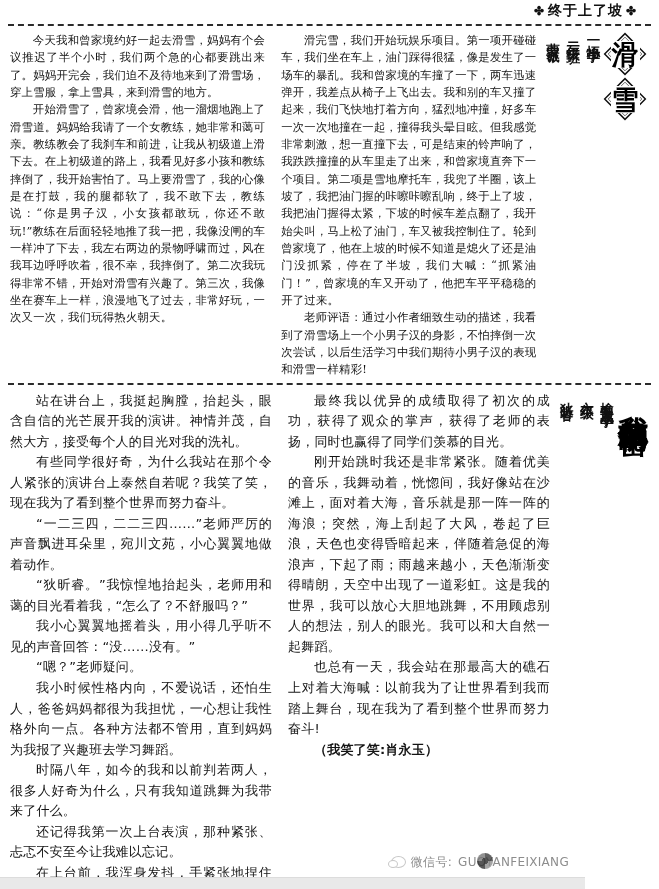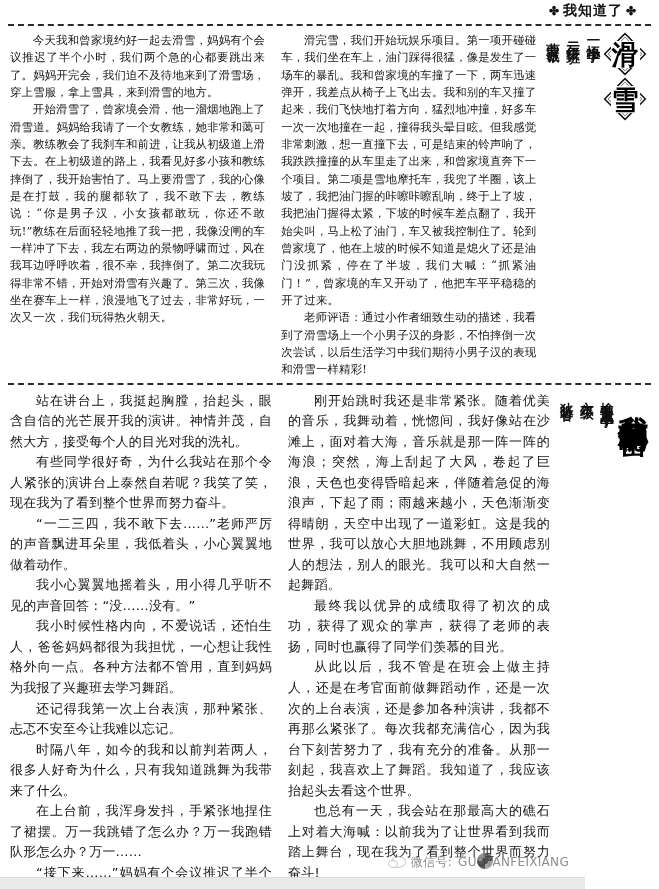--- a/index.html
+++ b/index.html
@@ -246,21 +246,21 @@
   }
 </style>
 </head>
 <body>
 
 <div class="page">
 
   <div class="masthead">
     <div class="masthead-title">
       <span class="flower">✤</span>
-      <span>我知道了</span>
+      <span>终于上了坡</span>
       <span class="flower">✤</span>
     </div>
   </div>
 
   <div class="dashrule top"></div>
 
   <div class="article">
     <div class="article-inner">
 
       <div class="title-block">
@@ -304,34 +304,35 @@
         <span class="vcol byline spaced">狄昕睿</span>
         <span class="vcol byline">六年级</span>
         <span class="vcol byline">榆中县文成小学</span>
         <span class="vcol headline">我自信的秘密</span>
       </div>
 
       <div class="cols">
         <div class="col body-text sans">
           <p>站在讲台上，我挺起胸膛，抬起头，眼含自信的光芒展开我的演讲。神情并茂，自然大方，接受每个人的目光对我的洗礼。</p>
           <p>有些同学很好奇，为什么我站在那个令人紧张的演讲台上泰然自若呢？我笑了笑，现在我为了看到整个世界而努力奋斗。</p>
-          <p>“一二三四，我不敢下去……”老师严厉的声音飘进耳朵里，我低着头，小心翼翼地做着动作。</p>
+          <p>“一二三四，二二三四……”老师严厉的声音飘进耳朵里，宛川文苑，小心翼翼地做着动作。</p>
+          <p>“狄昕睿。”我惊惶地抬起头，老师用和蔼的目光看着我，“怎么了？不舒服吗？”</p>
           <p>我小心翼翼地摇着头，用小得几乎听不见的声音回答：“没……没有。”</p>
+          <p>“嗯？”老师疑问。</p>
           <p>我小时候性格内向，不爱说话，还怕生人，爸爸妈妈都很为我担忧，一心想让我性格外向一点。各种方法都不管用，直到妈妈为我报了兴趣班去学习舞蹈。</p>
+          <p>时隔八年，如今的我和以前判若两人，很多人好奇为什么，只有我知道跳舞为我带来了什么。</p>
           <p>还记得我第一次上台表演，那种紧张、忐忑不安至今让我难以忘记。</p>
-          <p>时隔八年，如今的我和以前判若两人，很多人好奇为什么，只有我知道跳舞为我带来了什么。</p>
           <p>在上台前，我浑身发抖，手紧张地捏住了裙摆。万一我跳错了怎么办？万一我跑错队形怎么办？万一……</p>
           <p>“接下来……”妈妈有个会议推迟了半个小时。</p>
           <p>老师听见后为我们加油：“你们是最棒的！”</p>
           <p>我怀着紧张而忐忑的心情登上了舞台，那时并</p>
         </div>
         <div class="col body-text sans">
+          <p>最终我以优异的成绩取得了初次的成功，获得了观众的掌声，获得了老师的表扬，同时也赢得了同学们羡慕的目光。</p>
           <p>刚开始跳时我还是非常紧张。随着优美的音乐，我舞动着，恍惚间，我好像站在沙滩上，面对着大海，音乐就是那一阵一阵的海浪；突然，海上刮起了大风，卷起了巨浪，天色也变得昏暗起来，伴随着急促的海浪声，下起了雨；雨越来越小，天色渐渐变得晴朗，天空中出现了一道彩虹。这是我的世界，我可以放心大胆地跳舞，不用顾虑别人的想法，别人的眼光。我可以和大自然一起舞蹈。</p>
-          <p>最终我以优异的成绩取得了初次的成功，获得了观众的掌声，获得了老师的表扬，同时也赢得了同学们羡慕的目光。</p>
-          <p>从此以后，我不管是在班会上做主持人，还是在考官面前做舞蹈动作，还是一次次的上台表演，还是参加各种演讲，我都不再那么紧张了。每次我都充满信心，因为我台下刻苦努力了，我有充分的准备。从那一刻起，我喜欢上了舞蹈。我知道了，我应该抬起头去看这个世界。</p>
           <p>也总有一天，我会站在那最高大的礁石上对着大海喊：以前我为了让世界看到我而踏上舞台，现在我为了看到整个世界而努力奋斗!</p>
           <p class="editor-credit">（我笑了笑:肖永玉）</p>
         </div>
       </div>
 
     </div>
   </div>
 
   <div class="footer">
     <div class="footer-line">

